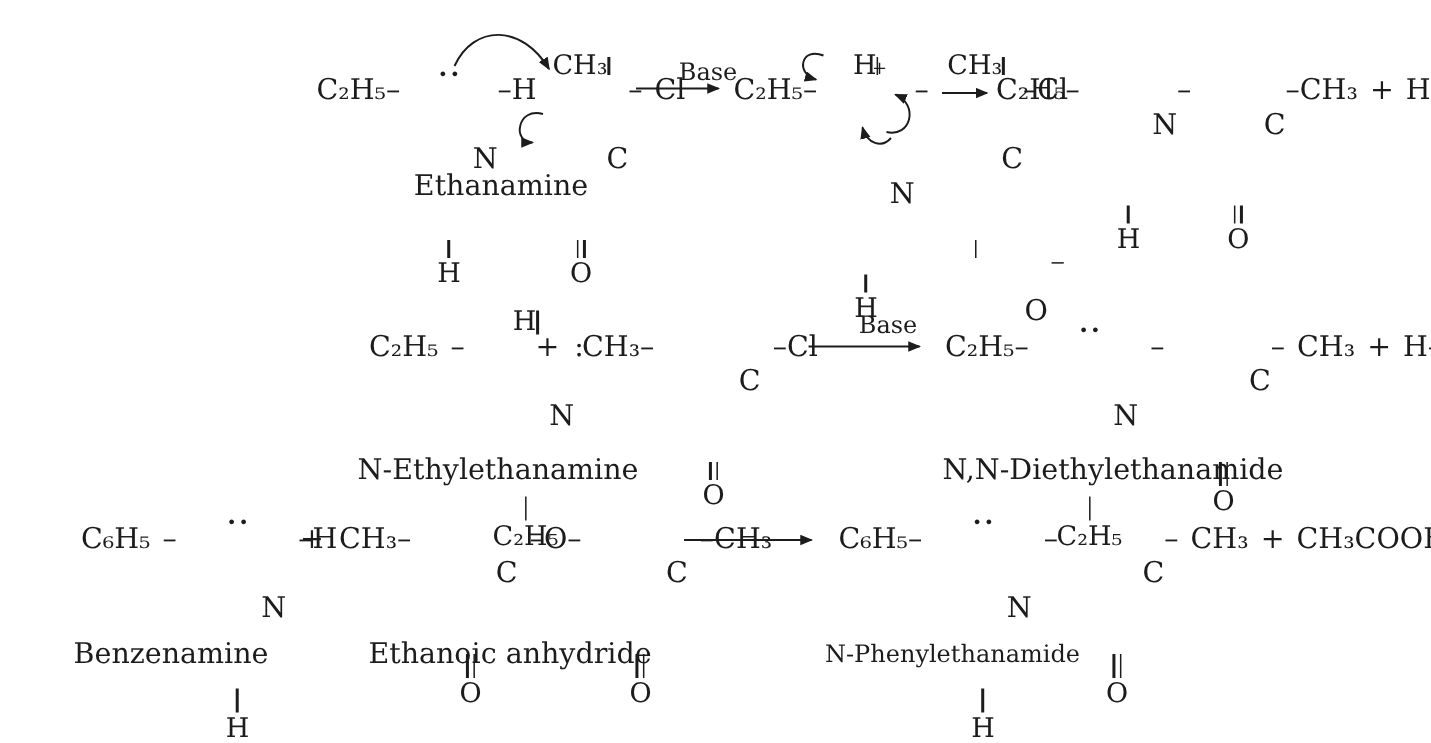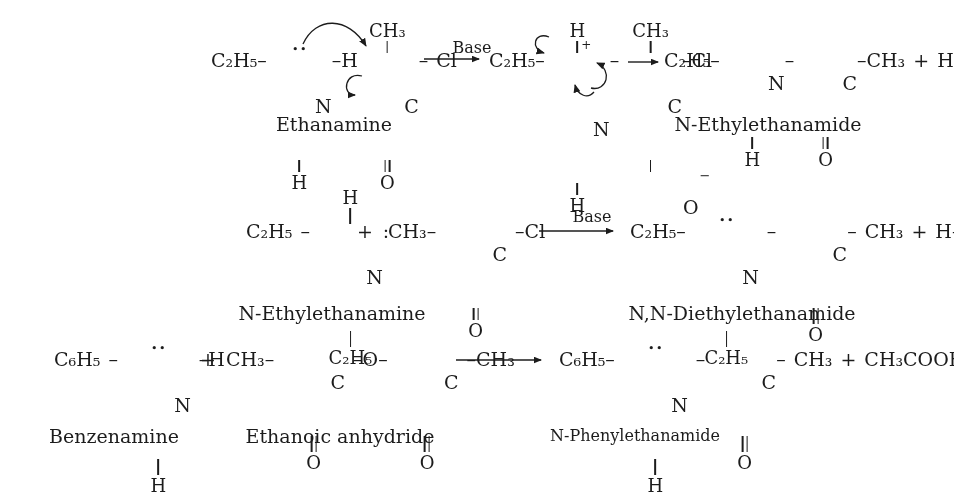--- a/index.html
+++ b/index.html
@@ -10,21 +10,21 @@
   }
   .overlay { position:absolute; left:0; top:0; pointer-events:none; }
   .mol {
     position:absolute; display:flex; align-items:baseline;
     white-space:pre; font-size:19px; line-height:23px; word-spacing:2px;
   }
   .frag { display:inline-block; }
   .st { position:relative; display:inline-block; }
   .st .above {
     position:absolute; bottom:calc(100% - 4px); left:50%; transform:translateX(-50%);
-    display:flex; flex-direction:column; align-items:center; row-gap:1px;
+    display:flex; flex-direction:row; align-items:center; row-gap:1px;
   }
   .st .below {
     position:absolute; top:calc(100% - 4px); left:50%; transform:translateX(-50%);
     display:flex; flex-direction:column; align-items:center; row-gap:1px;
   }
   .sub { font-size:18px; line-height:19px; white-space:pre; }
   .vb { width:1.5px; height:12px; background:#1c1c1c; display:block; }
   .vb.tall { height:16px; }
   .db { display:flex; column-gap:3px; }
   .lp {
@@ -144,21 +144,20 @@
         <span class="db"><span class="vb"></span><span class="vb"></span></span>
         <span class="sub">O</span>
       </span>
     </span>
     <span class="frag">–CH₃</span>
     <span class="frag plus">+</span>
     <span class="frag">H–Cl</span>
   </div>
 
   <span class="lbl" style="left:334px;top:115px">Ethanamine</span>
-  <span class="lbl" style="left:768px;top:115px">N-Ethylethanamide</span>
 
   <div class="mol" style="left:246px;top:220px">
     <span class="frag">C₂H₅ – </span>
     <span class="st">
       <span class="above">
         <span class="sub">H</span>
         <span class="vb tall"></span>
       </span>
       <span>N</span>
       <span class="below">

